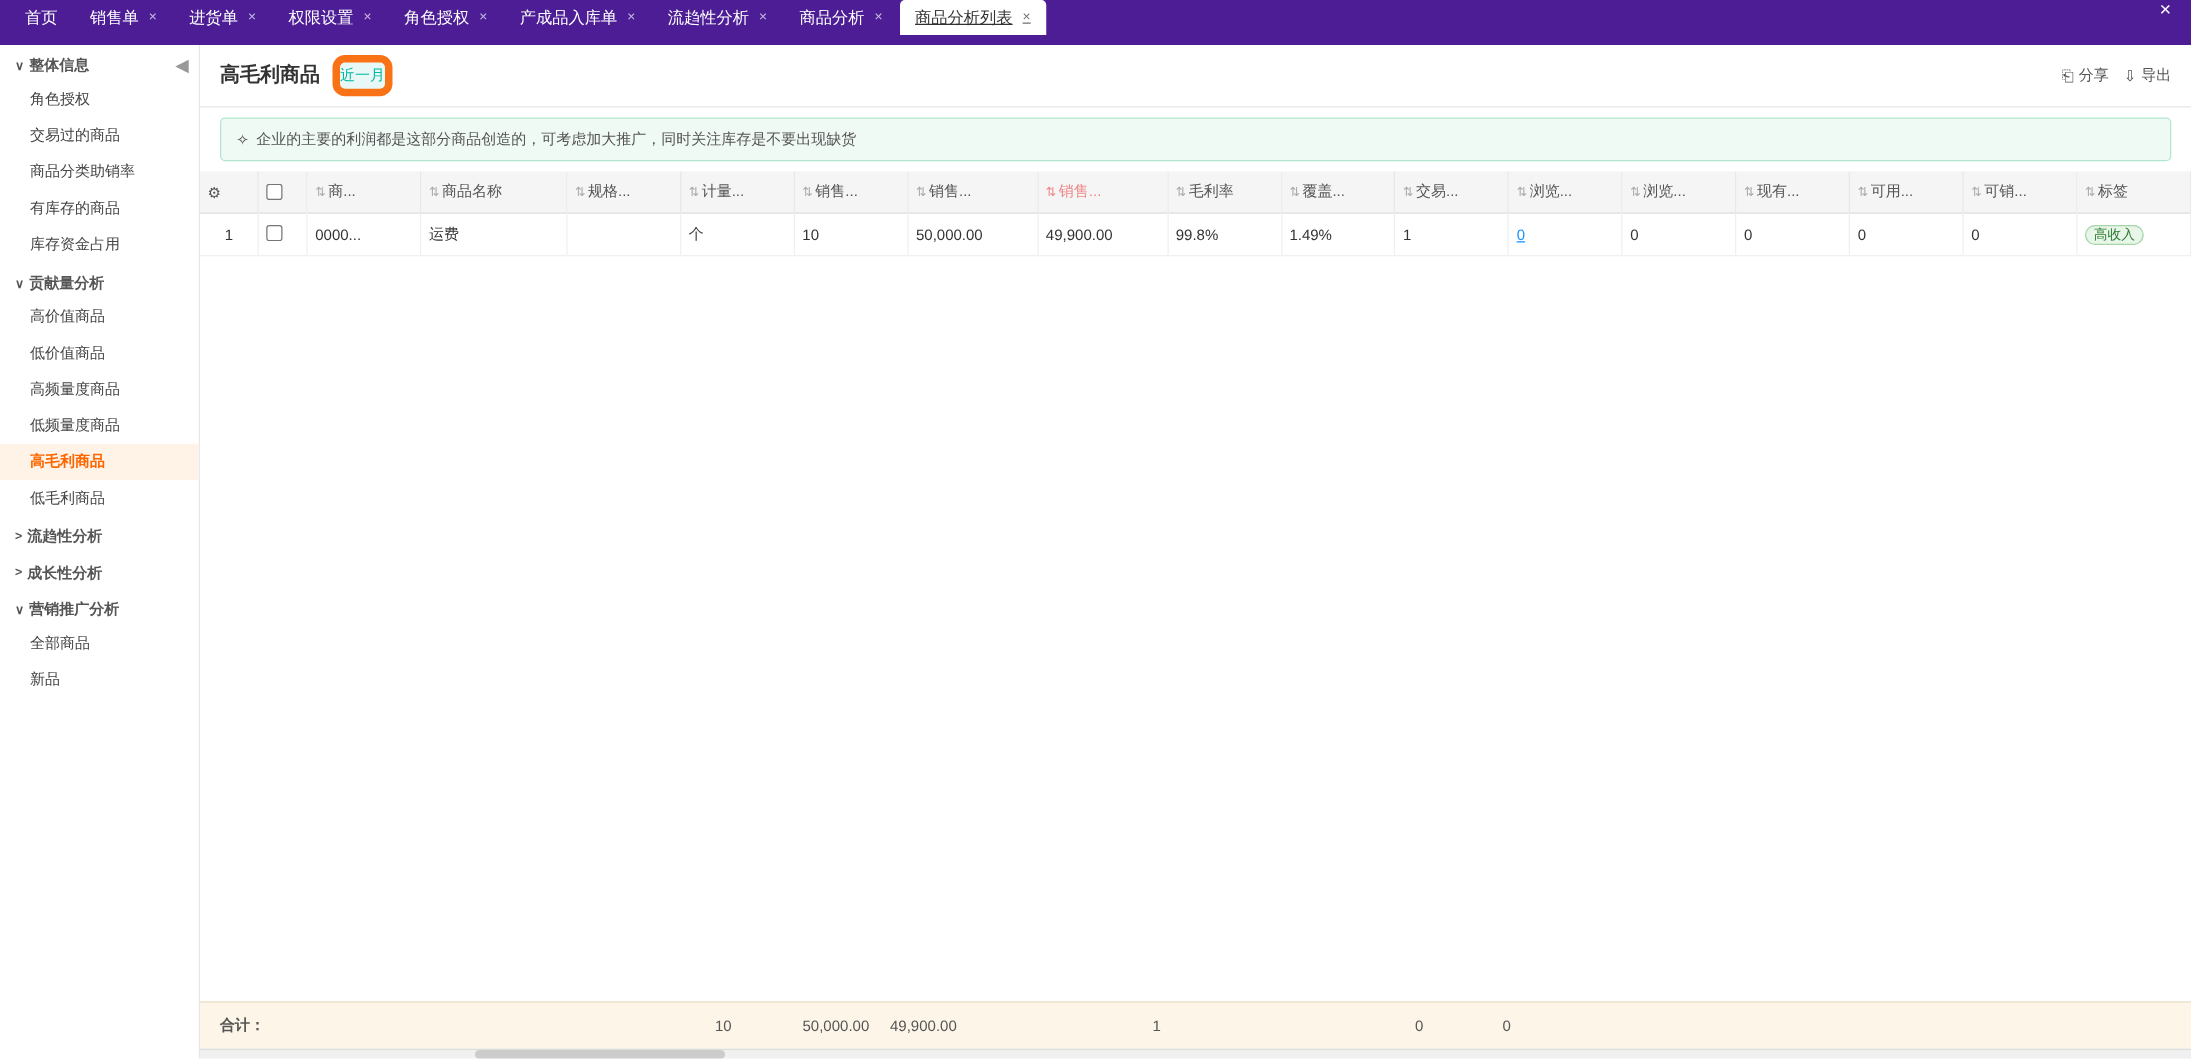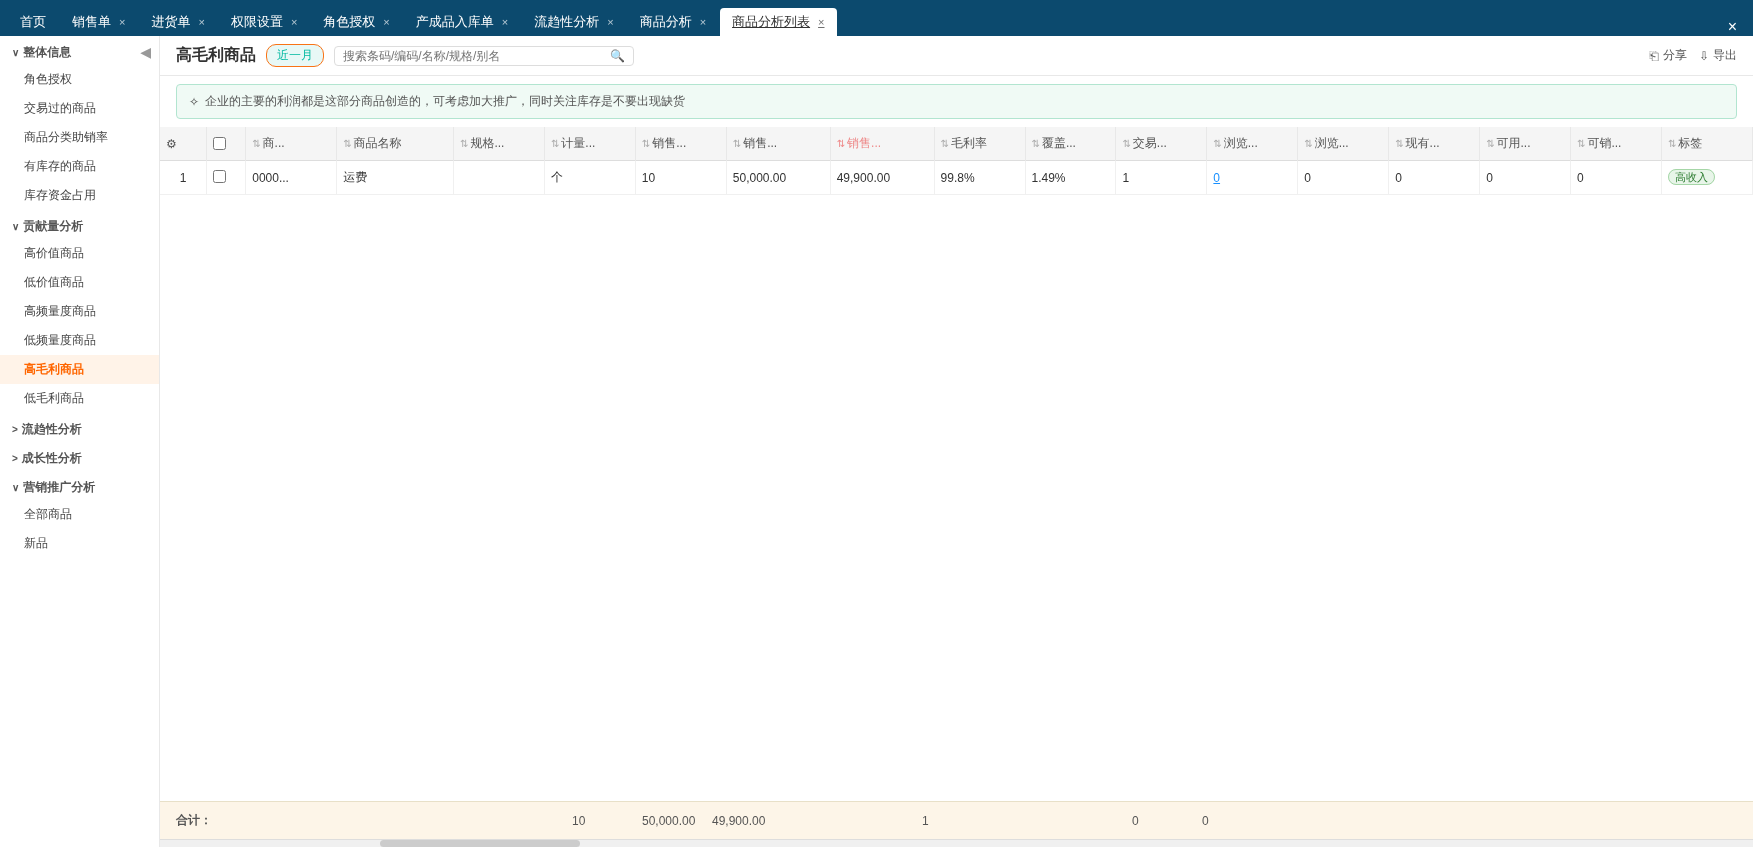--- a/index.html
+++ b/index.html
@@ -1,22 +1,22 @@
 <!DOCTYPE html>
 <html><head>
   <meta charset="utf-8">
   <style>
     * { box-sizing: border-box; margin: 0; padding: 0; }
     body { font-family: 'Microsoft YaHei', Arial, sans-serif; font-size: 12px; background: #f5f5f5; overflow: hidden; }
 
     
     .top-nav {
       display: flex;
-      align-items: flex-end;
-      background: #0c4a6e;
+      align-items: flex-start;
+      background: #4c1d95;
       height: 36px;
       padding: 0 8px;
       gap: 2px;
     }
     .nav-item {
       display: flex;
       align-items: center;
       padding: 0 12px;
       height: 28px;
       color: #fff;
@@ -104,23 +104,23 @@
       border-bottom: 1px solid #e8e8e8;
       background: #fff;
     }
     .content-title {
       font-size: 16px;
       font-weight: bold;
       color: #333;
     }
     .filter-btn {
       background: #e8f8f6;
-      border: 1px solid #f97316;
+      border: 6px solid #f97316;
       color: #00b8a0;
-      padding: 2px 10px;
+      padding: 2px 0;
       border-radius: 10px;
       cursor: pointer;
       font-size: 12px;
       text-align: right;
     }
     .search-input-wrap {
       display: flex;
       align-items: center;
       border: 1px solid #ddd;
       border-radius: 4px;
@@ -346,24 +346,20 @@
     </div>
     <div class="sidebar-item">全部商品</div>
     <div class="sidebar-item">新品</div>
   </div>
 
   <div class="content-area">
 
     <div class="content-header">
       <span class="content-title">高毛利商品</span>
       <button class="filter-btn">近一月</button>
-      <div class="search-input-wrap">
-        <input type="text" placeholder="搜索条码/编码/名称/规格/别名" style="">
-        <span style="color:#aaa; cursor:pointer;">🔍</span>
-      </div>
       <div class="header-actions">
         <div class="action-btn">
           <span>⎗</span>
           <span>分享</span>
         </div>
         <div class="action-btn">
           <span>⇩</span>
           <span>导出</span>
         </div>
       </div>

